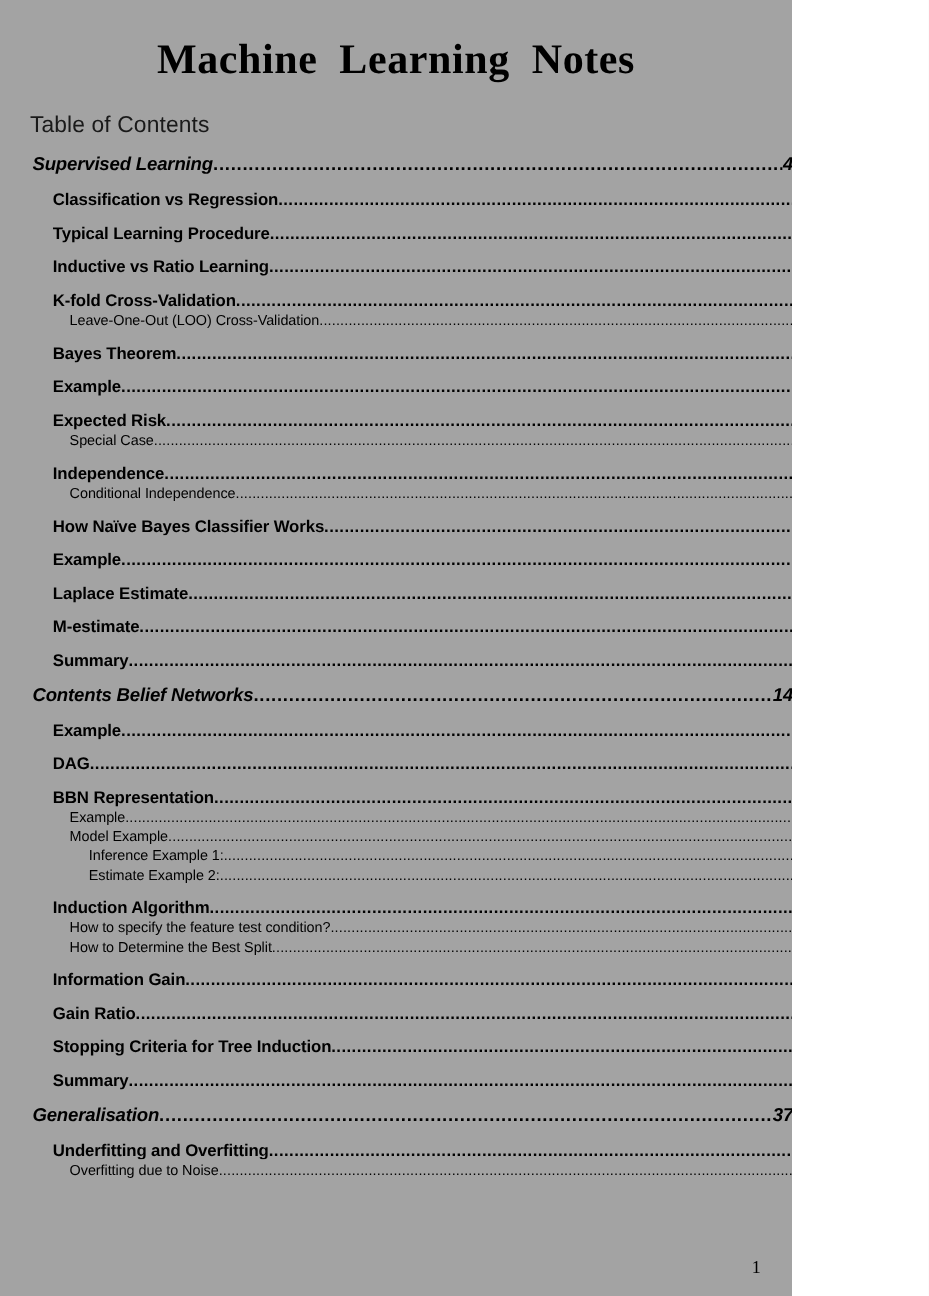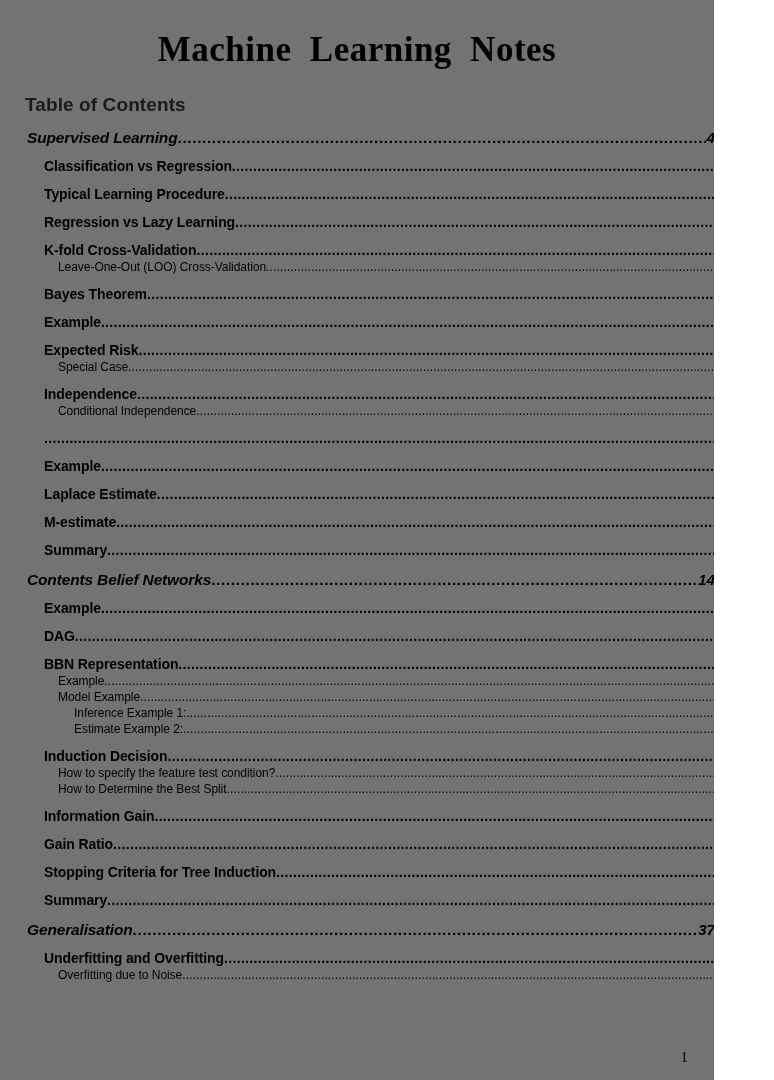--- a/index.html
+++ b/index.html
@@ -10,45 +10,45 @@
   body {
     width: 774px;
     height: 1080px;
     font-family: "Liberation Sans", sans-serif;
     color: #000000;
     -webkit-font-smoothing: antialiased;
   }
 
   #page {
     position: relative;
-    width: 714px;
+    width: 660px;
     height: 1080px;
     box-sizing: border-box;
     overflow: hidden;
-    background: #737373;
+    background: #a3a3a3;
   }
 
   
   .doc-title {
     font-family: "Liberation Serif", "DejaVu Serif", serif;
     font-size: 35px;
     font-weight: 700;
     text-align: center;
     letter-spacing: 0.5px;
     word-spacing: 9px;
     color: #000;
     padding-top: 6px;
     line-height: 1.18;
   }
 
   
   .toc-heading {
     font-family: "Liberation Sans", sans-serif;
     font-size: 19px;
-    font-weight: 700;
+    font-weight: 400;
     color: #1a1a1a;
     margin: 12px 0 0 25px;
     letter-spacing: 0.1px;
   }
 
   
   .toc {
     margin: 9px 0 0 0;
     padding: 0 26px 0 0;
   }
@@ -162,21 +162,21 @@
       </div>
       <div class="toc-entry lvl2">
         <span class="label">Classification vs Regression</span>
         <span class="leader"></span>
       </div>
       <div class="toc-entry lvl2">
         <span class="label">Typical Learning Procedure</span>
         <span class="leader"></span>
       </div>
       <div class="toc-entry lvl2">
-        <span class="label">Regression vs Lazy Learning</span>
+        <span class="label">Inductive vs Ratio Learning</span>
         <span class="leader"></span>
       </div>
       <div class="toc-entry lvl2">
         <span class="label">K-fold Cross-Validation</span>
         <span class="leader"></span>
       </div>
       <div class="toc-entry lvl3">
         <span class="label">Leave-One-Out (LOO) Cross-Validation</span>
         <span class="leader"></span>
       </div>
@@ -198,20 +198,21 @@
       </div>
       <div class="toc-entry lvl2">
         <span class="label">Independence</span>
         <span class="leader"></span>
       </div>
       <div class="toc-entry lvl3">
         <span class="label">Conditional Independence</span>
         <span class="leader"></span>
       </div>
       <div class="toc-entry lvl2">
+        <span class="label">How Naïve Bayes Classifier Works</span>
         <span class="leader"></span>
       </div>
       <div class="toc-entry lvl2">
         <span class="label">Example</span>
         <span class="leader"></span>
       </div>
       <div class="toc-entry lvl2">
         <span class="label">Laplace Estimate</span>
         <span class="leader"></span>
       </div>
@@ -250,21 +251,21 @@
       </div>
       <div class="toc-entry lvl4">
         <span class="label">Inference Example 1:</span>
         <span class="leader"></span>
       </div>
       <div class="toc-entry lvl4">
         <span class="label">Estimate Example 2:</span>
         <span class="leader"></span>
       </div>
       <div class="toc-entry lvl2">
-        <span class="label">Induction Decision</span>
+        <span class="label">Induction Algorithm</span>
         <span class="leader"></span>
       </div>
       <div class="toc-entry lvl3">
         <span class="label">How to specify the feature test condition?</span>
         <span class="leader"></span>
       </div>
       <div class="toc-entry lvl3">
         <span class="label">How to Determine the Best Split</span>
         <span class="leader"></span>
       </div>

